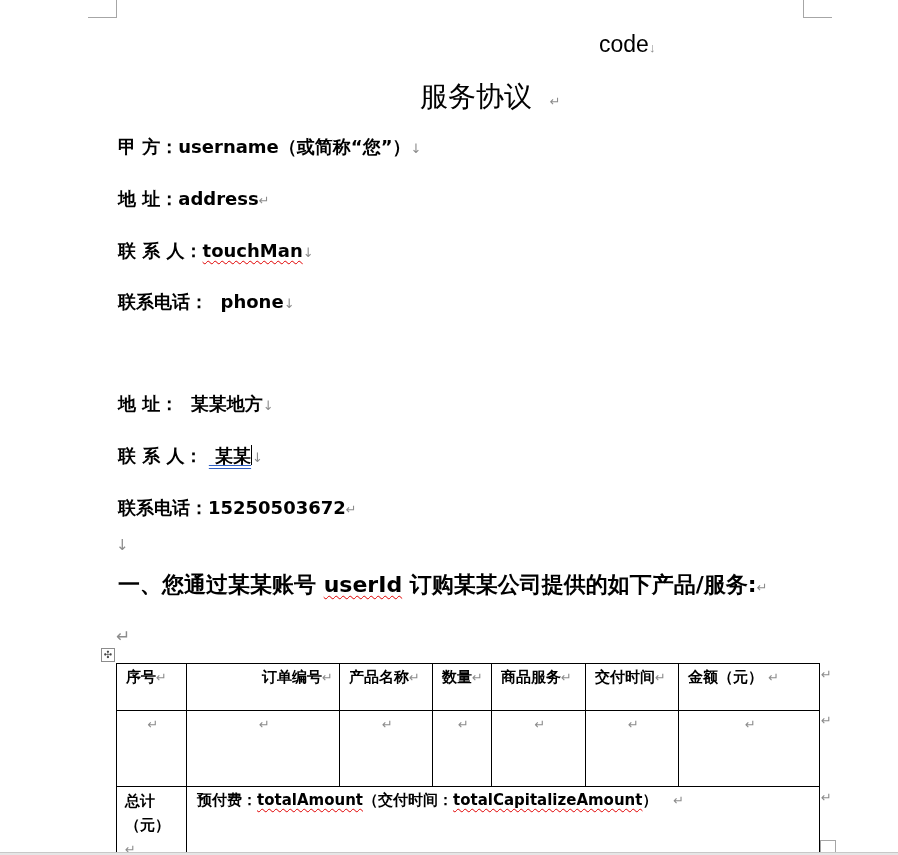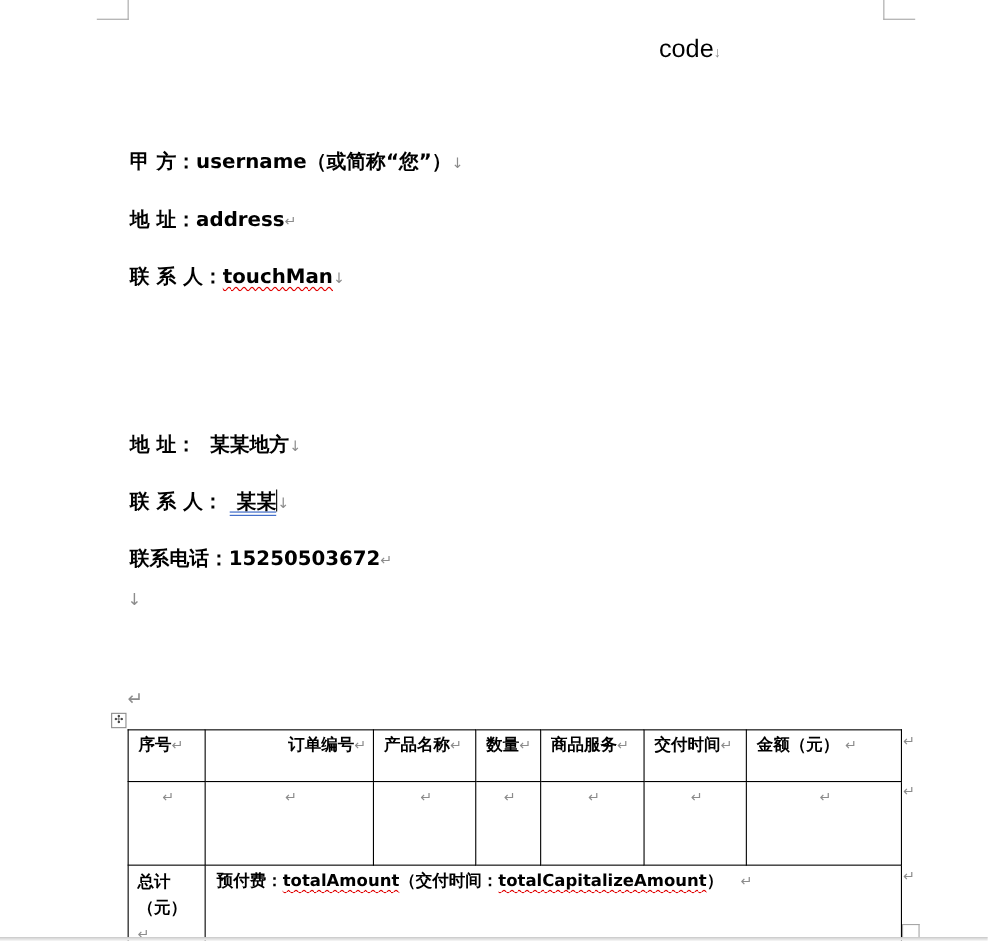--- a/index.html
+++ b/index.html
@@ -45,43 +45,52 @@
 <body>
 
 <div class="page">
   <div class="corner tl"></div>
   <div class="corner tr"></div>
 
   <div class="abs code">
     <span>code</span><span class="mark">↓</span>
   </div>
 
+  <div class="abs title">
+    <span>服务协议</span>&nbsp;&nbsp;<span class="mark">↵</span>
+  </div>
 
   <div class="abs line" style="top:135px">
     <span>甲 方：</span><span>username（或简称“您”）</span><span class="mark">↓</span>
   </div>
   <div class="abs line" style="top:187px">
     <span>地 址：</span><span>address</span><span class="mark">↵</span>
   </div>
   <div class="abs line" style="top:239px">
     <span>联 系 人：</span><span class="wavy">touchMan</span><span class="mark">↓</span>
+  </div>
+  <div class="abs line" style="top:290px">
+    <span>联系电话：</span>&nbsp;<span> phone</span><span class="mark">↓</span>
   </div>
 
   <div class="abs line" style="top:392px">
     <span>地 址：</span>&nbsp;<span> 某某地方</span><span class="mark">↓</span>
   </div>
   <div class="abs line" style="top:444px">
     <span>联 系 人：</span>&nbsp;<span class="dbl"> 某某</span><span class="cursor"></span><span class="mark">↓</span>
   </div>
   <div class="abs line" style="top:496px">
     <span>联系电话：</span><span>15250503672</span><span class="mark">↵</span>
   </div>
 
   <div class="abs mark" style="left:116px; top:536px; font-size:15px">↓</div>
 
+  <div class="abs heading">
+    <span>一、您通过某某账号 </span><span class="wavy">userId</span><span> 订购某某公司提供的如下产品/服务:</span><span class="mark">↵</span>
+  </div>
 
   <div class="abs mark" style="left:116px; top:626px; font-size:17px">↵</div>
 
   <div class="move-handle">✣</div>
 
   <table class="orders">
     <colgroup>
       <col style="width:70px">
         <col style="width:153px">
         <col style="width:93px">

